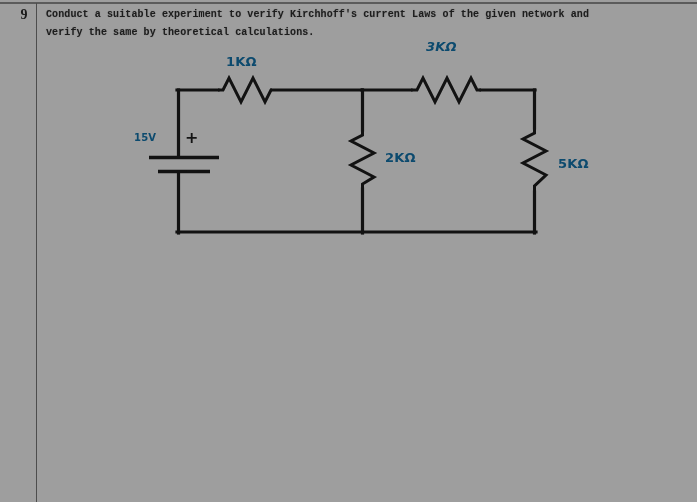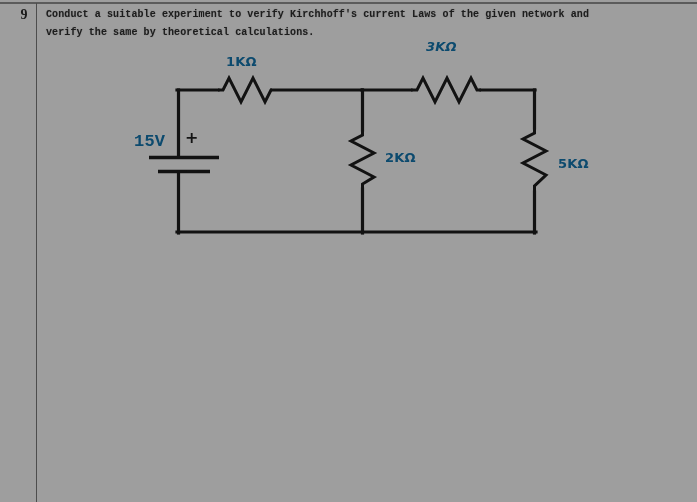--- a/index.html
+++ b/index.html
@@ -120,21 +120,21 @@
     font-weight: 700;
     color: #141414;
     white-space: nowrap;
     line-height: 16px;
   }
 
   #lbl-r1  { left: 226px; top: 54px; }
   #lbl-r3  { left: 426px; top: 39px; font-style: italic; }
   #lbl-r2  { left: 385px; top: 150px; text-align: right; }
   #lbl-r5  { left: 558px; top: 156px; }
-  #lbl-v   { left: 134px; top: 132px; font-size: 17px; font-family: Liberation Mono, monospace; }
+  #lbl-v   { left: 134px; top: 132px; font-size: 10px; }
   #sign-plus  { left: 185px; top: 130px; }
   #sign-minus { left: 185px; top: 163px; }
 </style>
 </head>
 <body>
 
 <div id="page">
 
   <div class="rule-top"></div>
   <div class="rule-left-col"></div>

